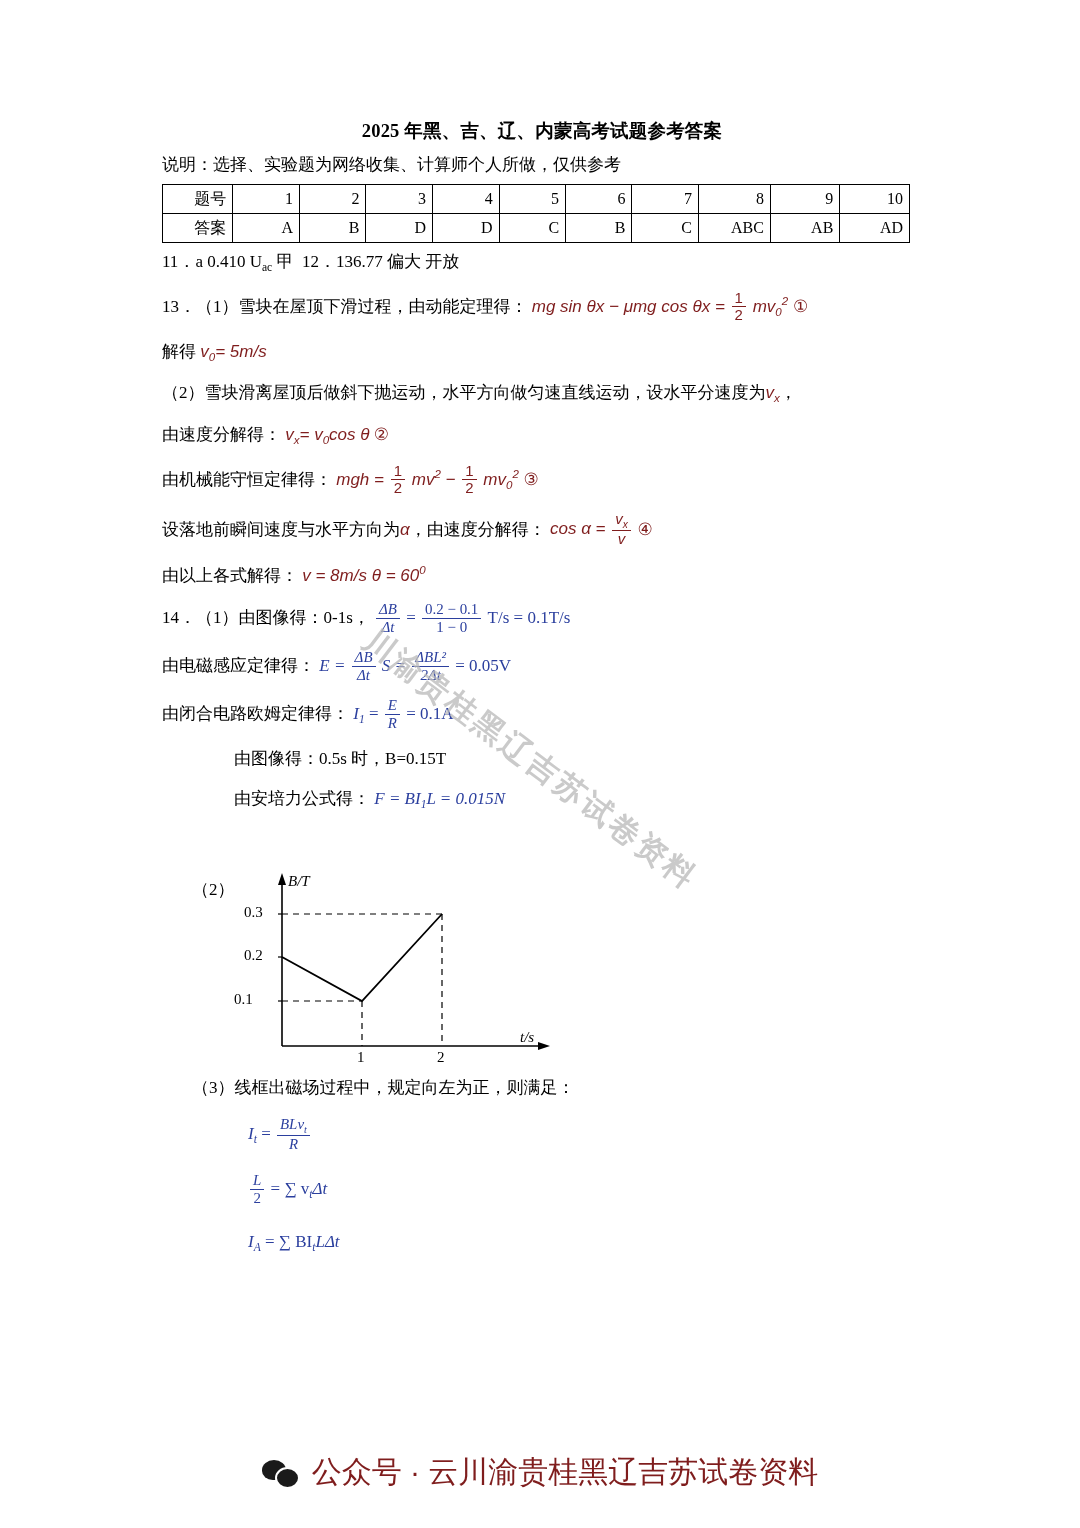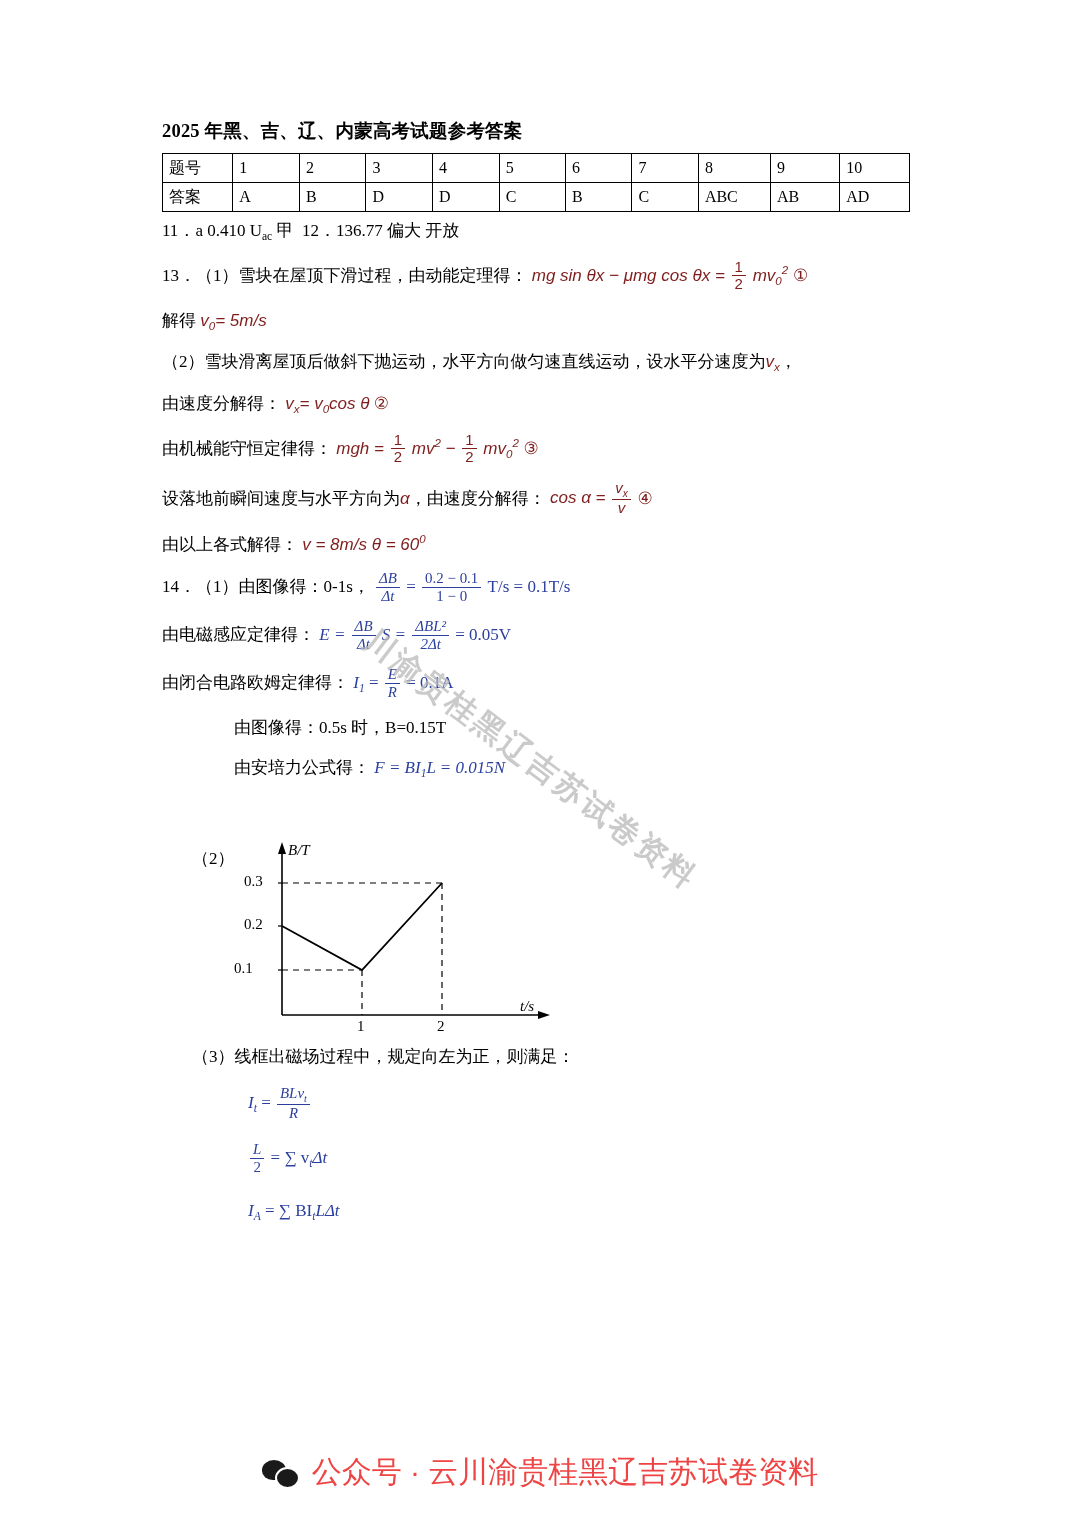--- a/index.html
+++ b/index.html
@@ -21,20 +21,21 @@
     width: 1080px;
     height: 1528px;
   }
   .content {
     position: absolute;
     left: 162px;
     top: 118px;
     width: 760px;
   }
   .doc-title {
+    text-align: center;
     font-weight: bold;
     font-size: 18.5px;
     letter-spacing: 0.2px;
     margin: 0 0 10px 0;
   }
   .note {
     font-size: 17px;
     margin: 0 0 8px 0;
   }
   table.answers {
@@ -42,20 +43,21 @@
     width: 748px;
     font-size: 16px;
     margin-bottom: 4px;
   }
   table.answers td {
     border: 1px solid #000;
     height: 26px;
     padding: 1px 6px;
     vertical-align: middle;
     white-space: nowrap;
+    text-align: right;
   }
   td.hdr { width: 66px; }
   td.cell { width: 68px; }
   .line {
     font-size: 17px;
     margin: 6px 0;
     line-height: 1.5;
   }
   .math {
     color: #7f1d1d;
@@ -127,21 +129,21 @@
     top: 1452px;
     width: 1080px;
     text-align: center;
     font-family: "Liberation Sans", sans-serif;
   }
   .footer-inner {
     display: inline-flex;
     align-items: center;
     gap: 14px;
     font-size: 30px;
-    color: #ef4444;
+    color: #7f1d1d;
   }
   .wechat-icon {
     width: 36px; height: 30px;
     position: relative;
     display: inline-block;
   }
   .wechat-icon .b1 {
     position: absolute; left: 0; top: 2px;
     width: 24px; height: 20px;
     background: #1a1a1a;
@@ -157,20 +159,21 @@
 </style>
 </head>
 <body>
 
 <div class="page">
 
   <div class="content">
 
     <div class="doc-title">2025 年黑、吉、辽、内蒙高考试题参考答案</div>
 
+    <div class="note">说明：选择、实验题为网络收集、计算师个人所做，仅供参考</div>
 
     <table class="answers">
       <tbody>
           <tr>
         <td class="hdr">题号</td>
         <td class="cell">1</td>
         <td class="cell">2</td>
         <td class="cell">3</td>
         <td class="cell">4</td>
         <td class="cell">5</td>

